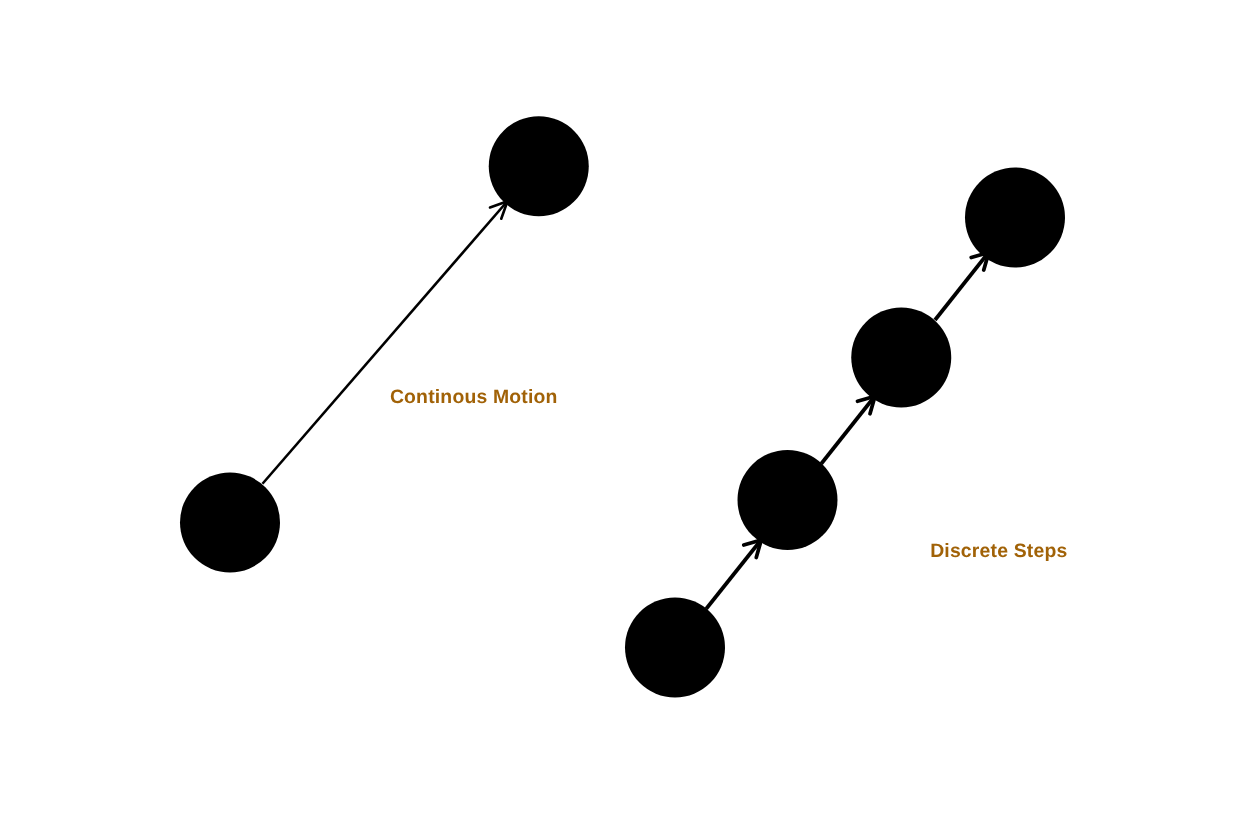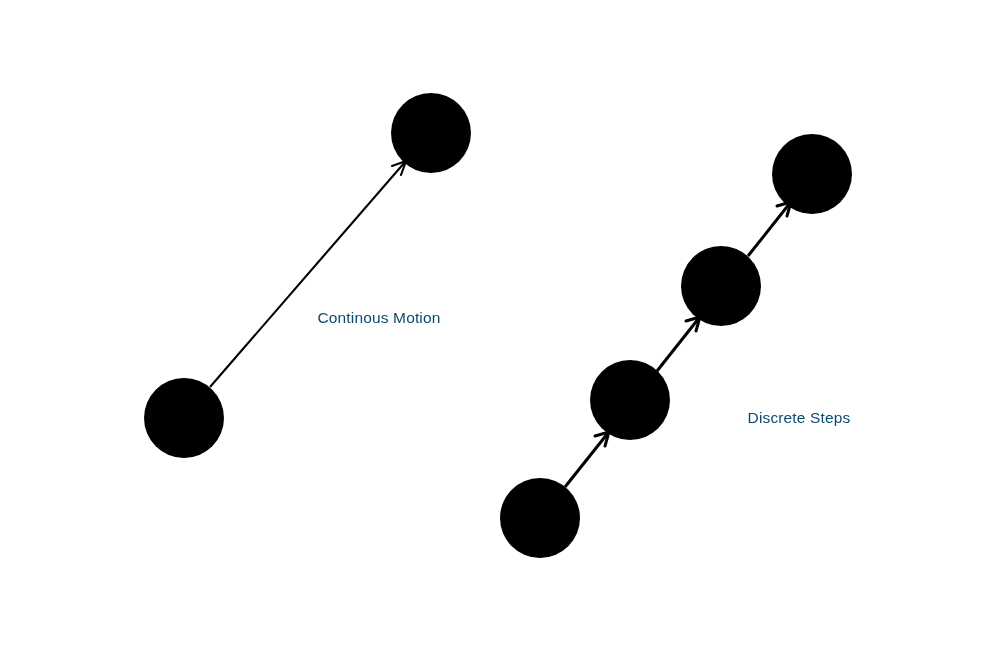--- a/index.html
+++ b/index.html
@@ -38,24 +38,24 @@
   }
   .arrow-head {
     fill: none;
     stroke: #000000;
     stroke-linecap: round;
     stroke-linejoin: miter;
   }
   .caption {
     position: absolute;
     white-space: nowrap;
-    color: #0c4a6e;
+    color: #a16207;
     font-family: "Liberation Sans", "DejaVu Sans", sans-serif;
     font-size: 15.5px;
-    font-weight: 400;
+    font-weight: 700;
     letter-spacing: 0.15px;
     line-height: 1;
     transform: translate(-50%, -50%);
     user-select: none;
   }
 </style>
 </head>
 <body>
 
 <div id="canvas">
@@ -82,15 +82,15 @@
       <line class="arrow-line" x1="657" y1="371" x2="699" y2="318" stroke-width="3"></line>
       <polyline class="arrow-head" points="686,321 700,317 696,331" stroke-width="3"></polyline>
 
       <line class="arrow-line" x1="748" y1="256" x2="790" y2="203" stroke-width="3"></line>
       <polyline class="arrow-head" points="777,206 791,202 787,216" stroke-width="3"></polyline>
     </g>
   </svg>
 
   <div class="caption" style="left:379px; top:318px;">Continous Motion</div>
 
-  <div class="caption" style="left:799px; top:418px;">Discrete Steps</div>
+  <div class="caption" style="left:799px; top:441px;">Discrete Steps</div>
 
 </div>
 
 </body></html>

